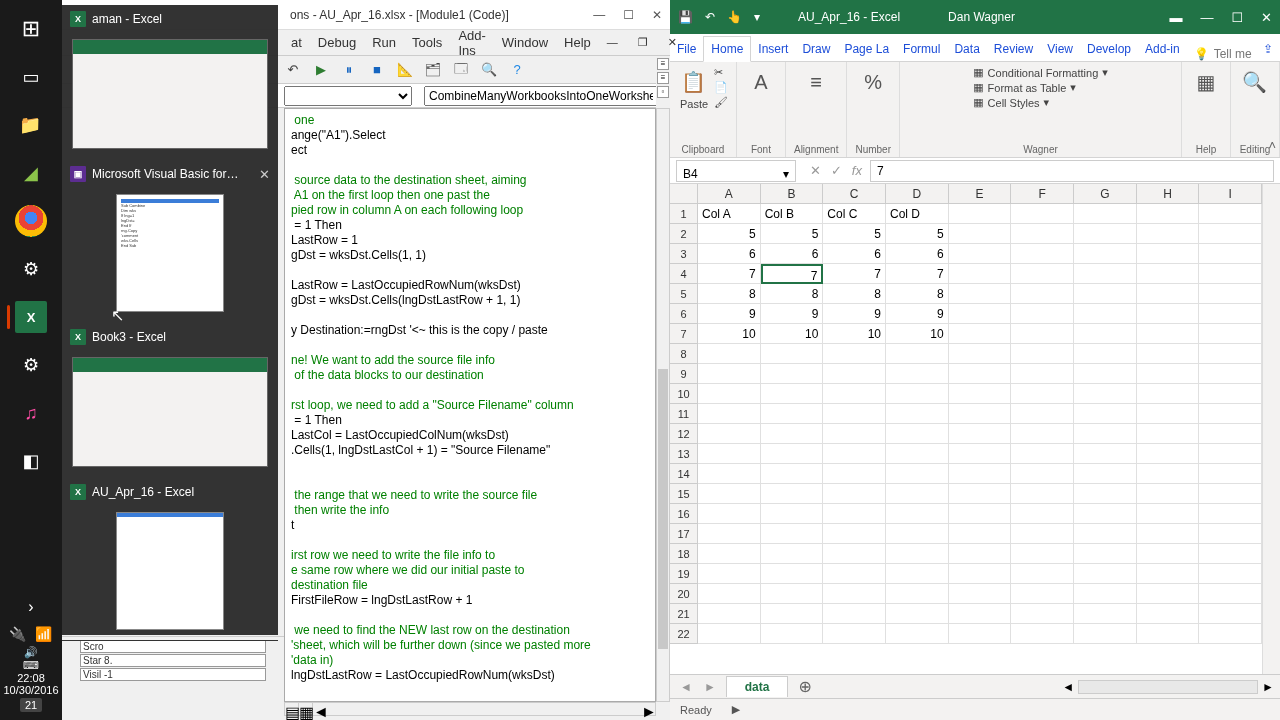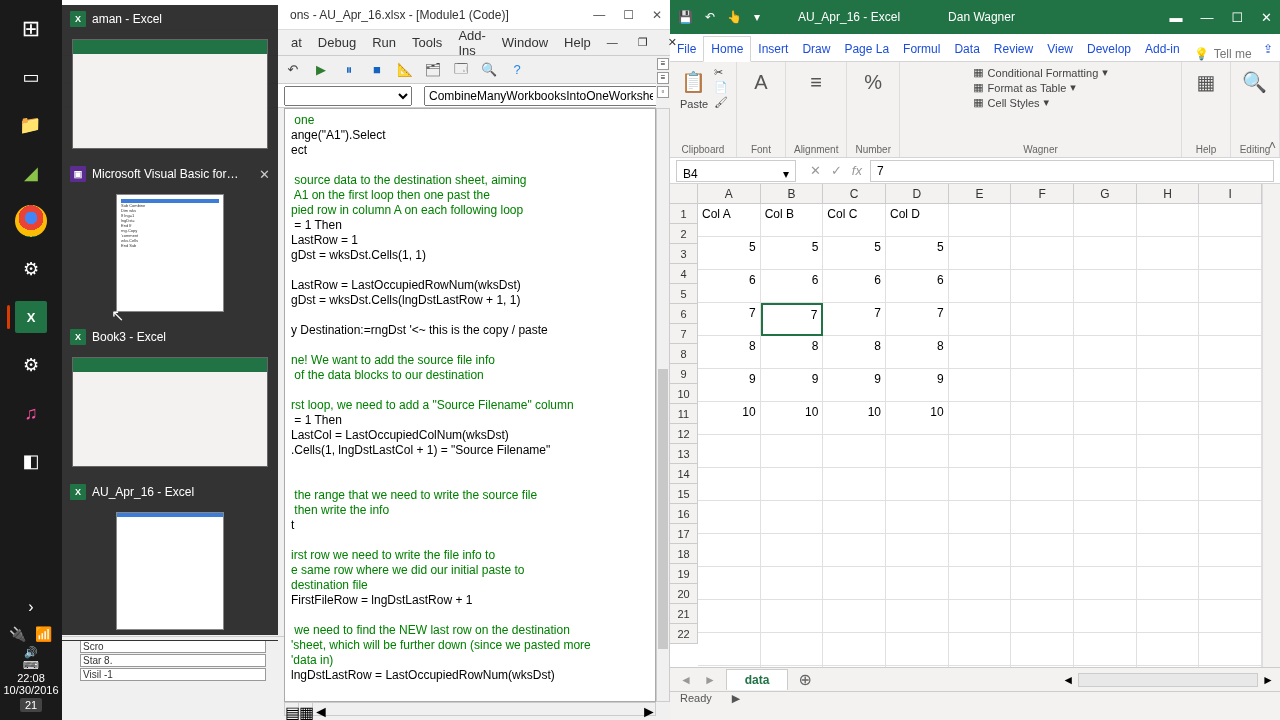--- a/index.html
+++ b/index.html
@@ -75,32 +75,32 @@
 .name-box { width: 120px; height: 22px; border: 1px solid #ccc; margin: 0 6px; padding: 0 6px; font-size: 12px; display: flex; align-items: flex-end; justify-content: space-between; }
 .fx-controls { display: flex; gap: 10px; padding: 0 8px; color: #999; font-size: 13px; }
 .formula-input { flex: 1; border: 1px solid #ccc; height: 22px; margin-right: 6px; padding: 0 6px; font-size: 12px; display: flex; align-items: center; }
 .excel-grid { flex: 1; position: relative; overflow: hidden; background: #fff; }
 .grid-corner { position: absolute; left: 0; top: 0; width: 28px; height: 20px; background: #f3f2f1; border-right: 1px solid #ccc; border-bottom: 1px solid #ccc; }
 .col-headers { position: absolute; left: 28px; top: 0; right: 18px; height: 20px; display: flex; }
 .col-h { width: 63px; background: #f3f2f1; border-right: 1px solid #ccc; border-bottom: 1px solid #ccc; text-align: center; font-size: 12px; line-height: 20px; color: #333; }
 .row-headers { position: absolute; left: 0; top: 20px; width: 28px; }
 .row-h { height: 20px; background: #f3f2f1; border-right: 1px solid #ccc; border-bottom: 1px solid #ccc; text-align: center; font-size: 11px; line-height: 20px; color: #333; }
 .cells { position: absolute; left: 28px; top: 20px; right: 18px; bottom: 0; }
-.cell-row { display: flex; height: 33px; }
+.cell-row { display: flex; height: 20px; }
 .cell { width: 63px; border-right: 1px solid #e0e0e0; border-bottom: 1px solid #e0e0e0; font-size: 12px; padding: 0 4px; line-height: 20px; text-align: right; }
 .cell.text { text-align: left; }
 .cell.selected { border: 2px solid #217346; }
 .grid-scroll-v { position: absolute; right: 0; top: 0; bottom: 0; width: 18px; background: #f3f2f1; border-left: 1px solid #ddd; }
 .excel-tabs { height: 24px; display: flex; align-items: center; background: #f3f2f1; border-top: 1px solid #ccc; font-size: 12px; }
 .sheet-nav { padding: 0 10px; color: #999; display: flex; gap: 12px; }
 .sheet-tab { padding: 3px 18px; background: #fff; border: 1px solid #ccc; border-bottom: none; color: #217346; font-weight: bold; }
 .sheet-add { padding: 0 10px; color: #666; font-size: 16px; }
 .sheet-scroll { margin-left: auto; display: flex; align-items: center; gap: 4px; padding-right: 6px; }
 .sheet-scroll-track { width: 180px; height: 14px; background: #e8e8e8; border: 1px solid #ccc; }
-.excel-status { height: 29px; background: #f3f2f1; border-top: 1px solid #ccc; display: flex; align-items: flex-start; padding: 0 10px; font-size: 11px; color: #555; }
+.excel-status { height: 22px; background: #f3f2f1; border-top: 1px solid #ccc; display: flex; align-items: center; padding: 0 10px; font-size: 11px; color: #555; }
 .cursor { position: absolute; left: 111px; top: 306px; z-index: 200; font-size: 16px; color: #fff; pointer-events: none; }
 </style>
 </head>
 <body>
 
 <div class="taskbar">
   <div class="taskbar-icon win">⊞</div>
   <div class="taskbar-icon">▭</div>
   <div class="taskbar-icon" style="color:#ffd966">📁</div>
   <div class="taskbar-icon" style="color:#8bc34a">◢</div>

